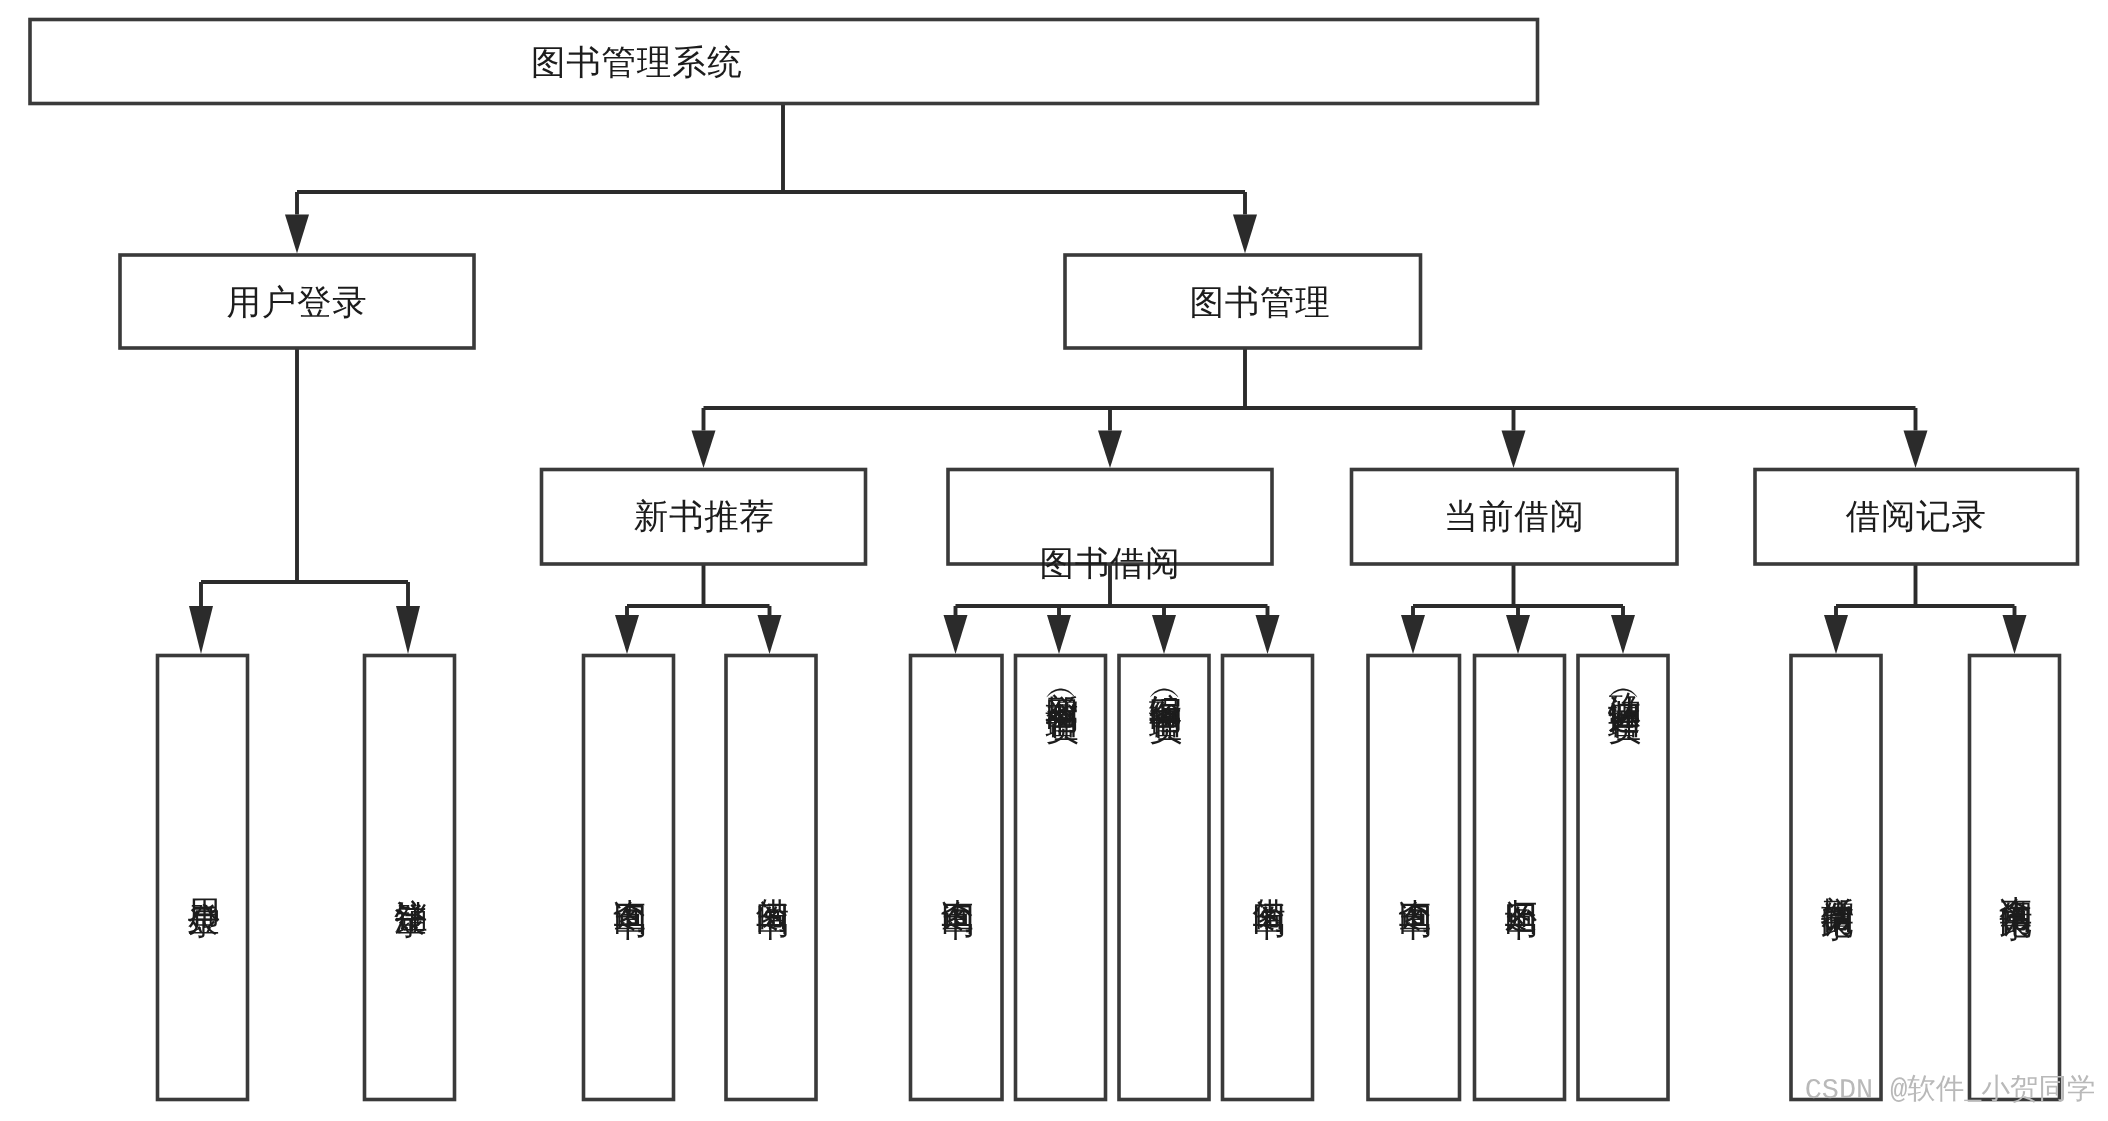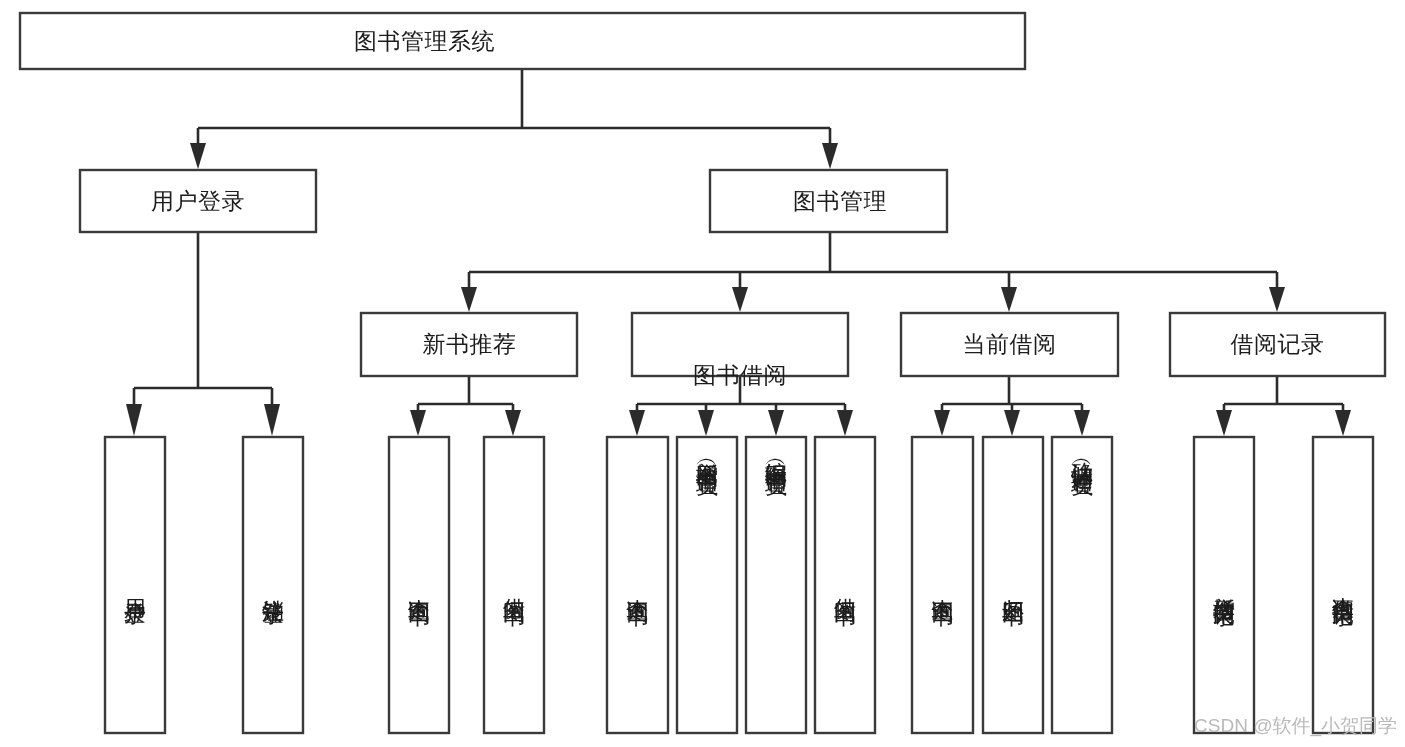--- a/index.html
+++ b/index.html
@@ -67,21 +67,21 @@
     font-family: "DejaVu Sans", "Liberation Sans", sans-serif;
     font-size: 23px;
     color: #1c1c1c;
     white-space: nowrap;
     letter-spacing: 0.5px;
   }
   .watermark {
     position: absolute;
     right: 8px;
     bottom: 8px;
-    font-family: Liberation Sans, sans-serif;
+    font-family: Liberation Mono, monospace;
     font-size: 19px;
     color: #b9b9b9;
     white-space: nowrap;
     pointer-events: none;
   }
 </style>
 </head>
 <body>
 
 <div id="diagram-root">

